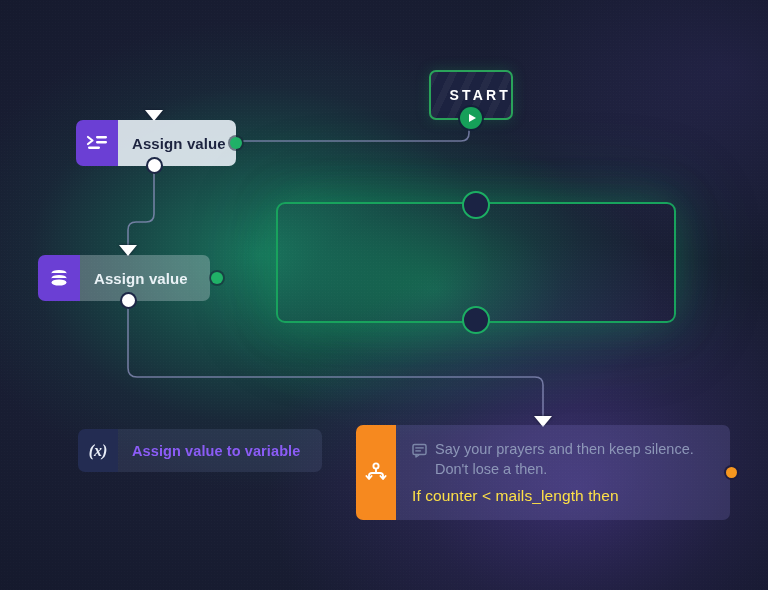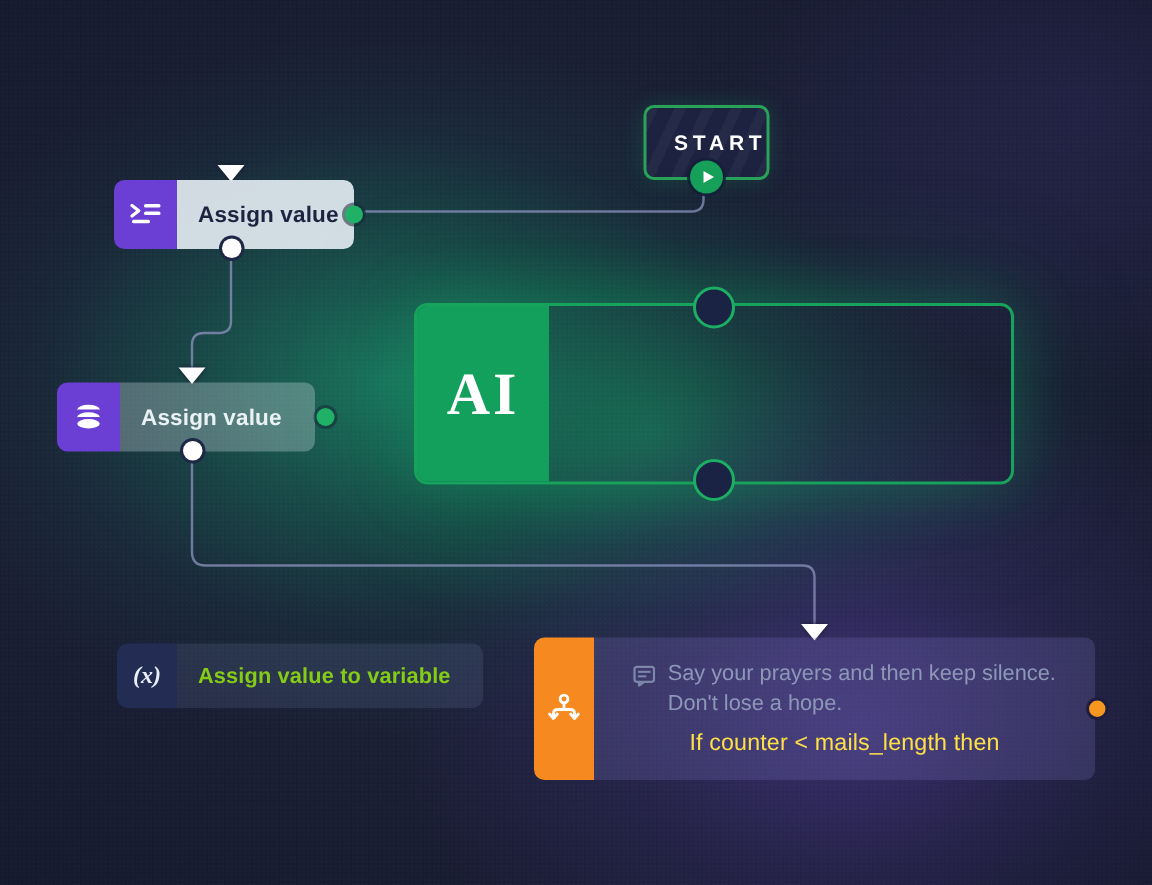--- a/index.html
+++ b/index.html
@@ -118,27 +118,27 @@
   
   #assignvar{left:78px;top:429px;width:244px;height:43px;}
   #assignvar .iconbox{width:40px;background:#232c52;border-radius:7px 0 0 7px;}
   #assignvar .xlabel{
     color:#e9eef8;font-size:16px;font-weight:700;
     font-family:"Liberation Serif", serif;font-style:italic;
   }
   #assignvar .body{
     background:rgba(104,122,165,.20);border-radius:0 7px 7px 0;padding-left:14px;
   }
-  #assignvar .label{color:#84cc16;font-size:14.5px;}
+  #assignvar .label{color:#8b5cf6;font-size:14.5px;}
   
   #condition{left:356px;top:425px;width:374px;height:95px;}
   #condition .iconbox{width:40px;background:#f6891f;border-radius:7px 0 0 7px;}
   #condition .body{
     background:rgba(118,112,190,.26);border-radius:0 7px 7px 0;
-    flex-direction:column;justify-content:center;align-items:center;
+    flex-direction:column;justify-content:center;align-items:flex-start;
     padding:0 16px;
   }
   .comment-row{display:flex;align-items:flex-start;gap:8px;}
   .comment-text{
     color:#8d97b8;font-size:14.5px;line-height:1.35;
   }
   .code-text{
     color:#fde047;font-size:15.5px;margin-top:8px;letter-spacing:.1px;
   }
   
@@ -218,23 +218,20 @@
       </svg>
     </div>
     <div class="body">
       <span class="label">Assign value</span>
     </div>
   </div>
   <span class="dot-green" style="left:211px;top:272px;"></span>
   <span class="dot-white" style="left:122px;top:294px;"></span>
 
   <div id="ai-node" class="node">
-    <div class="iconbox">
-      <span class="ai-text">AI</span>
-    </div>
     <span class="ring top"></span>
     <span class="ring bottom"></span>
   </div>
 
   <div id="assignvar" class="node">
     <div class="iconbox">
       <span class="xlabel">(x)</span>
     </div>
     <div class="body">
       <span class="label">Assign value to variable</span>
@@ -255,21 +252,21 @@
     <div class="body">
       <div class="comment-row">
         <svg width="15" height="15" viewBox="0 0 15 15" style="margin-top:3px;flex:0 0 auto;">
           <rect x="1" y="1.5" width="13" height="10" rx="1.6" fill="none" stroke="#7b86a8" stroke-width="1.5"></rect>
           <path d="M4,12 L4,14 L7,12" fill="none" stroke="#7b86a8" stroke-width="1.5" stroke-linejoin="round"></path>
           <rect x="3.3" y="4.2" width="8.4" height="1.4" fill="#7b86a8"></rect>
           <rect x="3.3" y="7.2" width="5.6" height="1.4" fill="#7b86a8"></rect>
         </svg>
         <div class="comment-text">
           <div>Say your prayers and then keep silence.</div>
-          <div>Don't lose a hope.</div>
+          <div>Don't lose a then.</div>
         </div>
       </div>
       <div class="code-text">If counter &lt; mails_length then</div>
     </div>
   </div>
   <span class="dot-orange" style="left:726px;top:467px;"></span>
 
 </div>
 
 </body></html>

